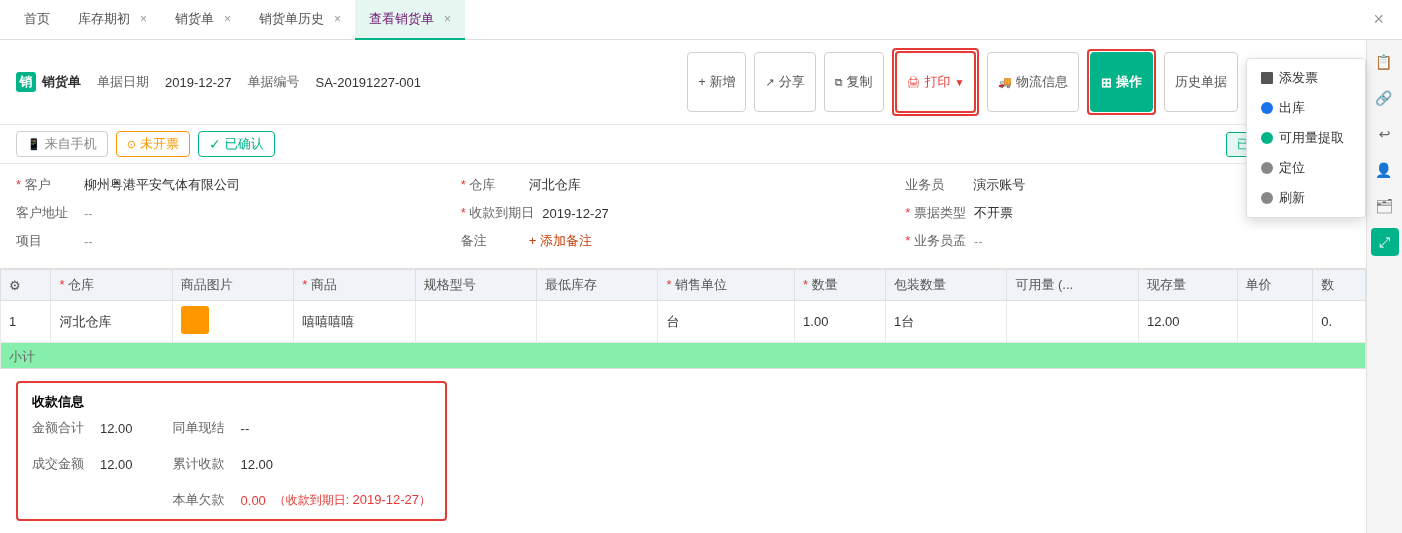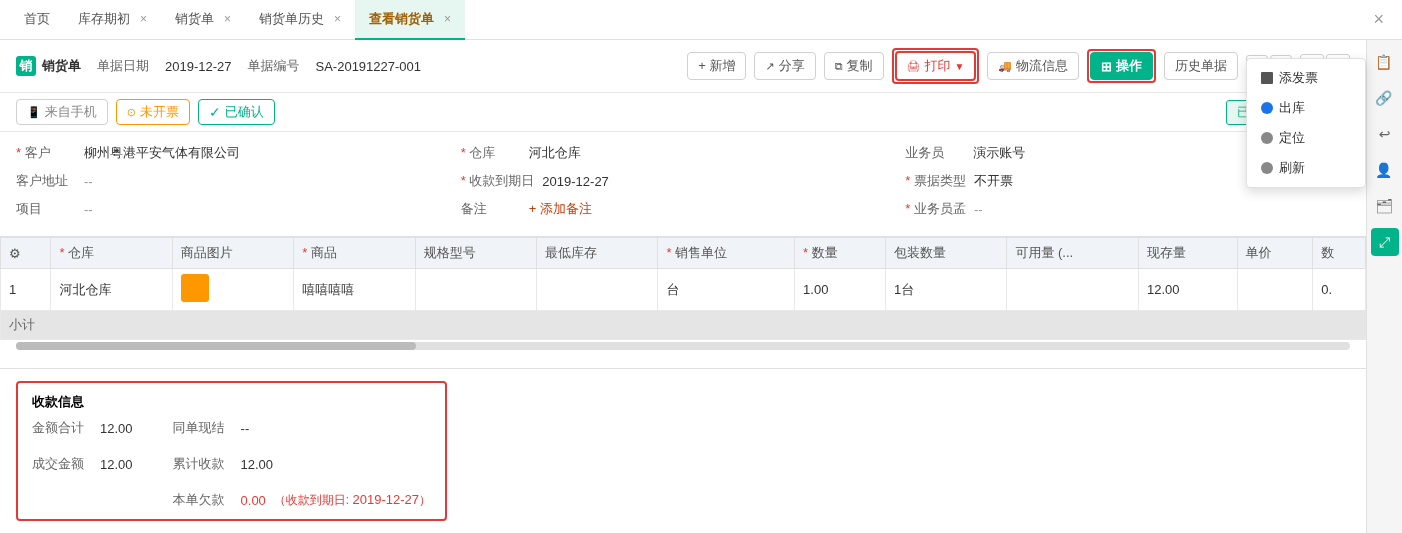--- a/index.html
+++ b/index.html
@@ -86,21 +86,21 @@
     }
     .doc-meta span { color: #333; }
     .doc-actions {
       margin-left: auto;
       display: flex;
       align-items: center;
       gap: 8px;
     }
     .btn-action {
       display: flex; align-items: center; gap: 4px;
-      padding: 4px 10px;
+      padding: 20px 10px;
       border: 1px solid #d0d0d0;
       border-radius: 4px;
       background: #fff;
       color: #555;
       cursor: pointer;
       font-size: 12px;
     }
     .btn-print {
       border: 2px solid #e53935;
       color: #e53935;
@@ -219,21 +219,21 @@
       color: #555;
       font-weight: normal;
     }
     thead th.req::before { content: '* '; color: #e53935; }
     tbody td {
       padding: 5px 8px;
       border: 1px solid #e8e8e8;
       color: #333;
     }
     tbody tr:nth-child(even) { background: #fafafa; }
-    .subtotal-row td { background: #e5e5e5; color: #666; }
+    .subtotal-row td { background: #86efac; color: #666; }
     .product-img {
       width: 28px; height: 28px;
       background: #ff9800;
       border-radius: 3px;
       display: inline-block;
     }
 
     
     .bottom-panel {
       border-top: 1px solid #e0e0e0;
@@ -352,21 +352,21 @@
     </div>
     <div class="tab">
       <span>销货单</span>
       <span class="tab-close">×</span>
     </div>
     <div class="tab">
       <span>销货单历史</span>
       <span class="tab-close">×</span>
     </div>
     <div class="tab active" style="background:#e6f7f2; border-bottom:2px solid #00b388;">
-      <span style="color:#a16207; font-weight:bold;">查看销货单</span>
+      <span style="color:#701a75; font-weight:normal;">查看销货单</span>
       <span class="tab-close">×</span>
     </div>
     <span class="tab-bar-close">×</span>
   </div>
 
   <div class="main" style="width:calc(1402px - 36px); position:relative;">
 
     <div class="doc-header">
       <div class="doc-title">
         <div class="doc-title-icon">
@@ -580,20 +580,24 @@
   <div class="dropdown-menu">
     <div class="dropdown-item">
       <span style="display:inline-block; width:12px; height:12px; background:#555; border-radius:1px;"></span>
       <span>添发票</span>
     </div>
     <div class="dropdown-item">
       <span style="display:inline-block; width:12px; height:12px; border-radius:50%; background:#1a73e8;"></span>
       <span>出库</span>
     </div>
     <div class="dropdown-item">
+      <span style="display:inline-block; width:12px; height:12px; border-radius:50%; background:#00b388;"></span>
+      <span>可用量提取</span>
+    </div>
+    <div class="dropdown-item">
       <span style="display:inline-block; width:12px; height:12px; border-radius:50%; background:#888;"></span>
       <span>定位</span>
     </div>
     <div class="dropdown-item">
       <span style="display:inline-block; width:12px; height:12px; border-radius:50%; background:#888;"></span>
       <span>刷新</span>
     </div>
   </div>
 
 </div>

